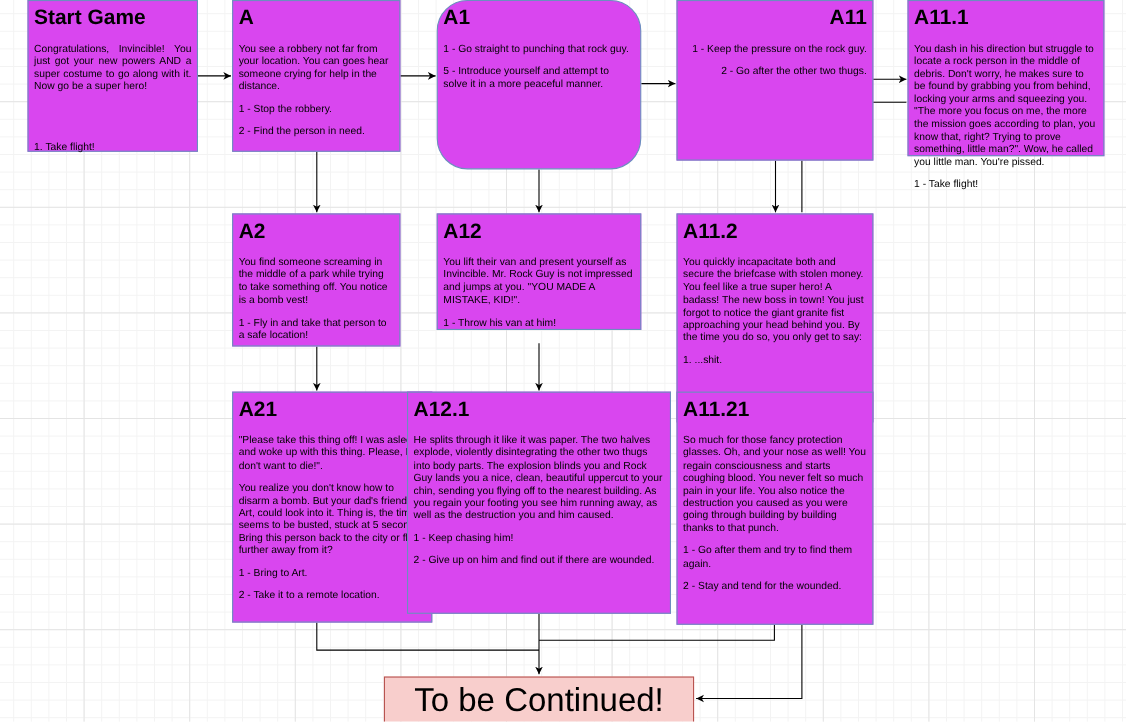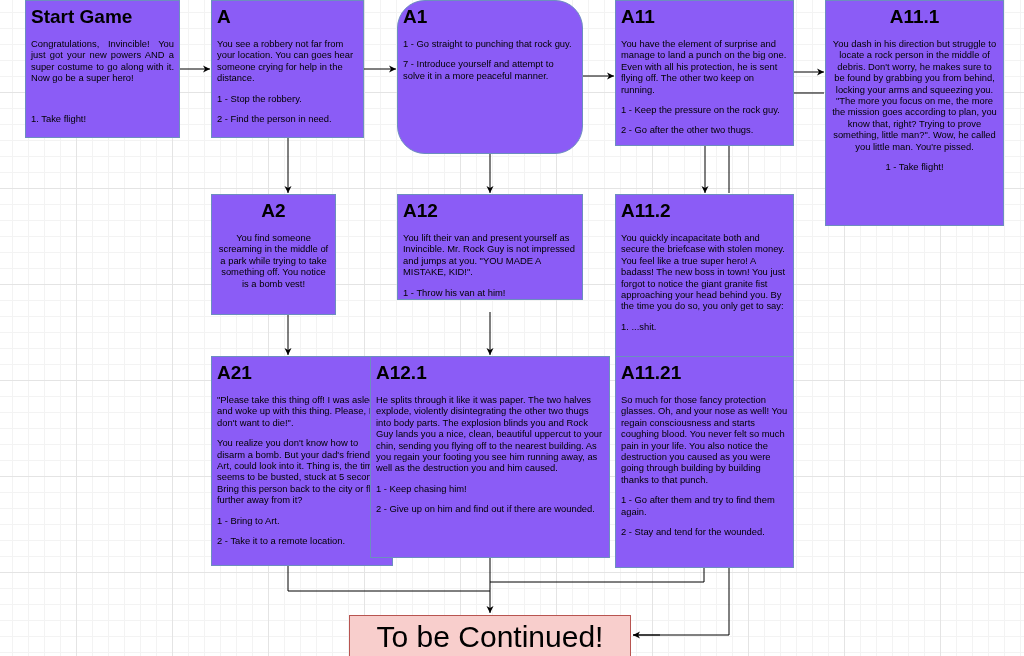--- a/index.html
+++ b/index.html
@@ -11,21 +11,21 @@
       linear-gradient(90deg, #e4e4e4 1px, transparent 1px),
       linear-gradient(#f3f3f3 1px, transparent 1px),
       linear-gradient(90deg, #f3f3f3 1px, transparent 1px);
     background-size: 96px 96px, 96px 96px, 16px 16px, 16px 16px;
     background-position: -20px -4px, -20px -4px, -20px -4px, -20px -4px;
     font-family: "Liberation Sans", sans-serif;
   }
   svg.wires { position:absolute; left:0; top:0; width:1024px; height:656px; pointer-events:none; }
   .node {
     position:absolute; box-sizing:border-box;
-    background:#8b5cf6; border:1px solid #6c8ebf;
+    background:#d946ef; border:1px solid #6c8ebf;
     padding:5px 5px 0 5px; color:#000;
   }
   .node .title { font-weight:bold; font-size:19px; line-height:22px; margin:0 0 10px 0; }
   .node p { margin:0 0 9px 0; font-size:9.4px; line-height:11.4px; }
   .node p.justify { text-align:justify; }
   .end {
     position:absolute; box-sizing:border-box;
     left:349px; top:615px; width:282px; height:45px;
     background:#f8cecc; border:1px solid #b85450;
     font-size:30px; line-height:42px; text-align:center; color:#000;
@@ -71,52 +71,52 @@
 
     <path d="M704,568 L704,582 L490,582"></path>
 
     <path d="M490,558 L490,613" marker-end="url(#arr)"></path>
   </g>
 </svg>
 
 <div class="node" style="left:25px; top:0; width:155px; height:138px;">
   <div class="title">Start Game</div>
   <p class="justify">Congratulations, Invincible! You just got your new powers AND a super costume to go along with it. Now go be a super hero!</p>
-  <p style="margin-top:29px;">1. Take flight!</p>
+  <p style="margin-top:43px;">1. Take flight!</p>
 </div>
 
 <div class="node" style="left:211px; top:0; width:153px; height:138px;">
   <div class="title">A</div>
   <p>You see a robbery not far from your location. You can goes hear someone crying for help in the distance.</p>
   <p>1 - Stop the robbery.</p>
   <p>2 - Find the person in need.</p>
 </div>
 
 <div class="node" style="left:397px; top:0; width:186px; height:154px;border-radius:28px;">
   <div class="title">A1</div>
   <p>1 - Go straight to punching that rock guy.</p>
-  <p>7 - Introduce yourself and attempt to solve it in a more peaceful manner.</p>
+  <p>5 - Introduce yourself and attempt to solve it in a more peaceful manner.</p>
 </div>
 
-<div class="node" style="left:615px; top:0; width:179px; height:146px;">
+<div class="node" style="left:615px; top:0; width:179px; height:146px;text-align:right;">
   <div class="title">A11</div>
-  <p>You have the element of surprise and manage to land a punch on the big one. Even with all his protection, he is sent flying off. The other two keep on running.</p>
   <p>1 - Keep the pressure on the rock guy.</p>
   <p>2 - Go after the other two thugs.</p>
 </div>
 
-<div class="node" style="left:825px; top:0; width:179px; height:226px;text-align:center;">
+<div class="node" style="left:825px; top:0; width:179px; height:142px;">
   <div class="title">A11.1</div>
   <p>You dash in his direction but struggle to locate a rock person in the middle of debris. Don't worry, he makes sure to be found by grabbing you from behind, locking your arms and squeezing you. "The more you focus on me, the more the mission goes according to plan, you know that, right? Trying to prove something, little man?". Wow, he called you little man. You're pissed.</p>
   <p>1 - Take flight!</p>
 </div>
 
-<div class="node" style="left:211px; top:194px; width:125px; height:121px;text-align:center;">
+<div class="node" style="left:211px; top:194px; width:153px; height:121px;">
   <div class="title">A2</div>
   <p>You find someone screaming in the middle of a park while trying to take something off. You notice is a bomb vest!</p>
+  <p>1 - Fly in and take that person to a safe location!</p>
 </div>
 
 <div class="node" style="left:397px; top:194px; width:186px; height:106px;">
   <div class="title">A12</div>
   <p>You lift their van and present yourself as Invincible. Mr. Rock Guy is not impressed and jumps at you. "YOU MADE A MISTAKE, KID!".</p>
   <p>1 - Throw his van at him!</p>
 </div>
 
 <div class="node" style="left:615px; top:194px; width:179px; height:190px;">
   <div class="title">A11.2</div>

